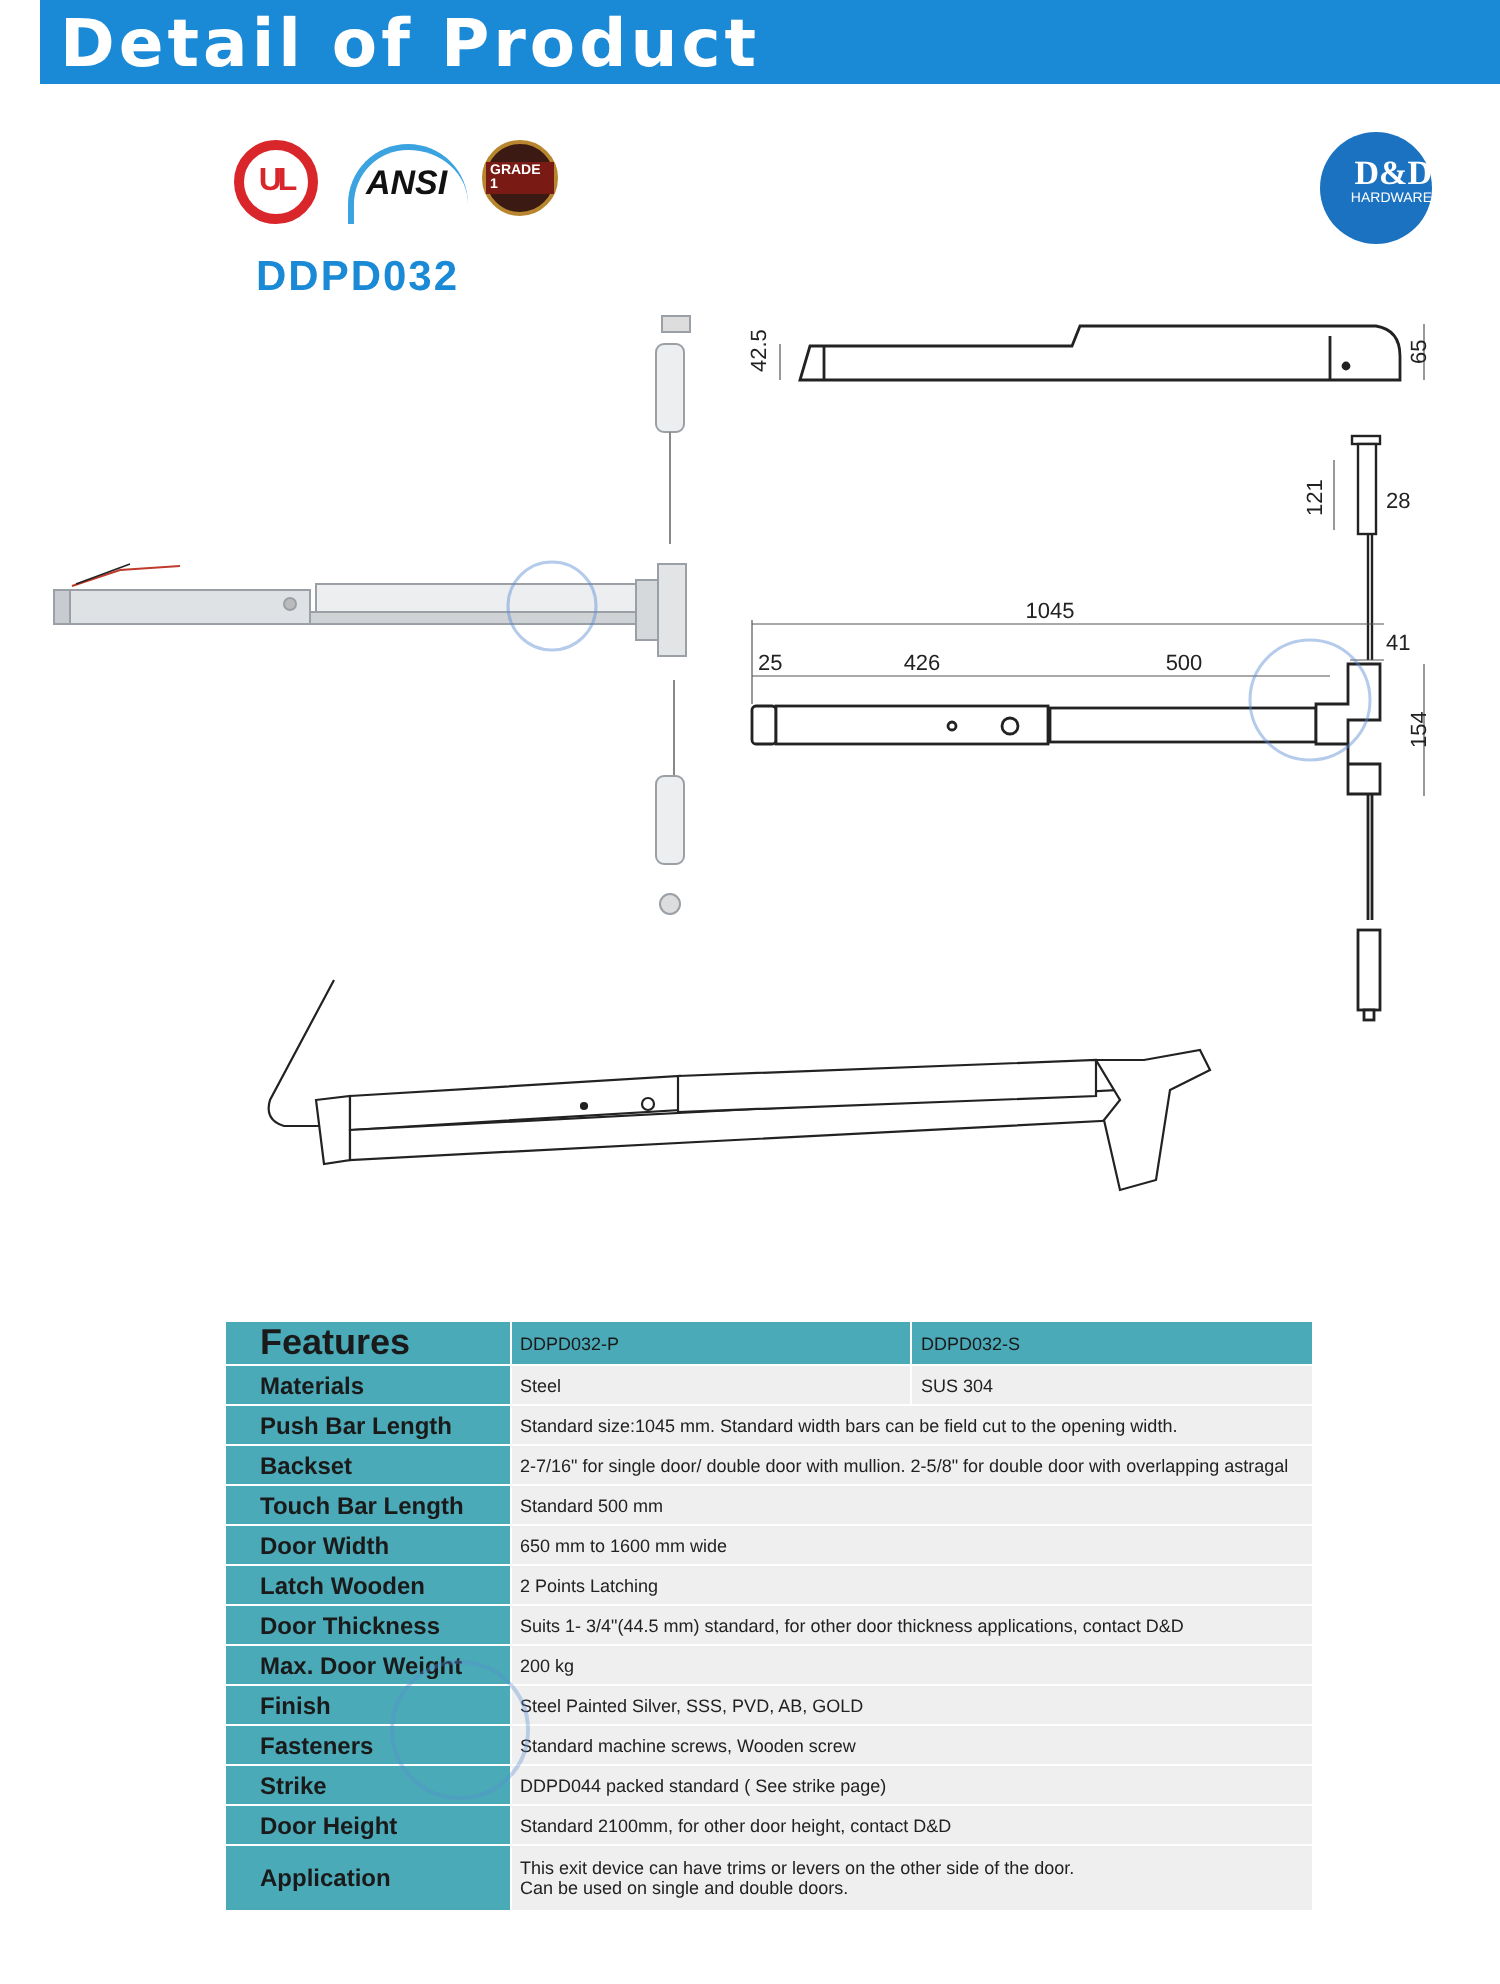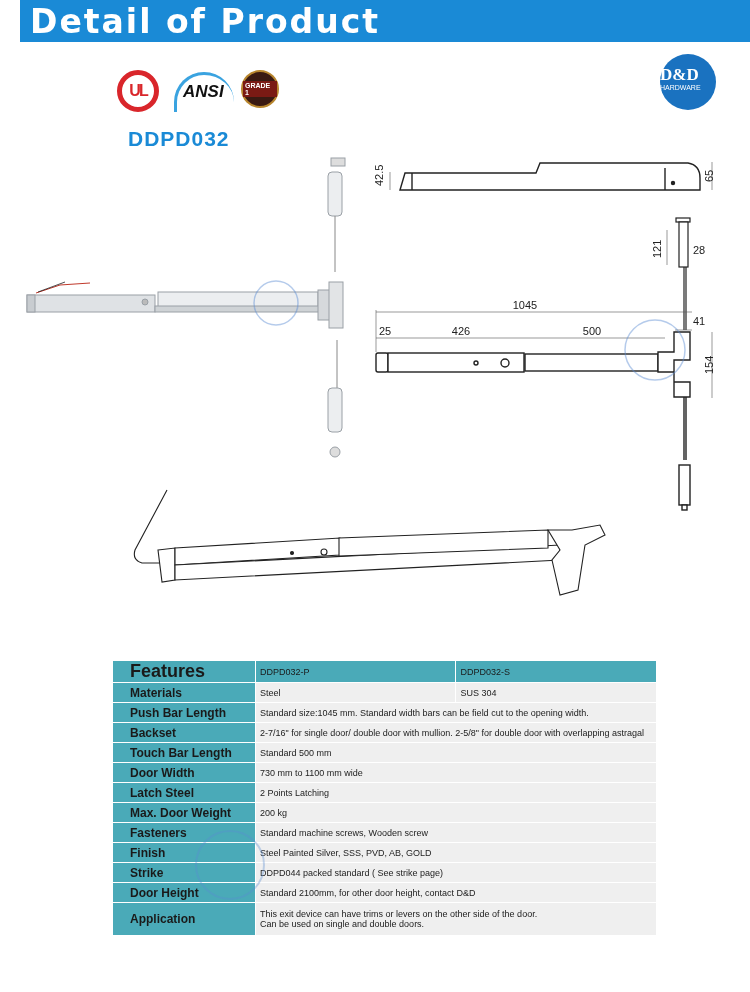--- a/index.html
+++ b/index.html
@@ -6,21 +6,21 @@
   body { width: 750px; height: 992px; background: #ffffff; font-family: "Liberation Sans", sans-serif; position: relative; overflow: hidden; }
   .banner { position: absolute; left: 0; top: 0; width: 750px; height: 42px; background: #1a8ad6; margin-left: 20px; }
   .banner-title { position: absolute; left: 10px; top: 2px; font-family: "DejaVu Sans", sans-serif; font-weight: bold; font-size: 33px; color: #ffffff; letter-spacing: 2px; }
   .cert-ul { position: absolute; left: 117px; top: 70px; width: 42px; height: 42px; border-radius: 50%; border: 5px solid #d9262b; display: flex; align-items: center; justify-content: center; }
   .cert-ul span { font-weight: bold; color: #d9262b; font-size: 16px; font-family: "Liberation Sans", sans-serif; letter-spacing: -2px; }
   .cert-ansi { position: absolute; left: 172px; top: 70px; width: 62px; height: 36px; }
   .cert-ansi .arc { position: absolute; left: 2px; top: 2px; width: 60px; height: 40px; border-top: 3px solid #3aa3e0; border-left: 3px solid #3aa3e0; border-radius: 40px 40px 0 0; }
   .cert-ansi span { position: absolute; left: 11px; top: 12px; font-weight: bold; font-style: italic; font-size: 17px; color: #111; }
   .cert-grade { position: absolute; left: 241px; top: 70px; width: 38px; height: 38px; border-radius: 50%; background: #3a1a12; border: 2px solid #b8862e; display: flex; align-items: center; justify-content: center; }
   .cert-grade span { font-size: 7px; font-weight: bold; color: #fff; background: #7a1a14; padding: 1px 2px; }
-  .logo-dd { position: absolute; left: 660px; top: 54px; width: 56px; height: 56px; border-radius: 50%; background: #1a72c0; color: #fff; text-align: left; }
+  .logo-dd { position: absolute; left: 660px; top: 66px; width: 56px; height: 56px; border-radius: 50%; background: #1a72c0; color: #fff; text-align: right; }
   .logo-dd .l1 { font-family: "Liberation Serif", serif; font-weight: bold; font-size: 17px; margin-top: 12px; line-height: 17px; }
   .logo-dd .l2 { font-size: 7px; line-height: 9px; }
   .model { position: absolute; left: 128px; top: 127px; font-weight: bold; font-size: 21px; color: #1a8ad6; letter-spacing: 1px; }
   .drawings { position: absolute; left: 0; top: 145px; width: 750px; height: 500px; }
   .spec-table { position: absolute; left: 112px; top: 660px; width: 545px; border-collapse: collapse; }
   .spec-table td { border: 1px solid #ffffff; height: 20px; font-size: 9px; color: #222; padding: 0 0 0 4px; vertical-align: middle; }
   .spec-table td.label { background: #4aaab8; width: 143px; font-weight: bold; font-size: 12px; color: #1a1a1a; padding-left: 17px; margin-top: 24px; }
   .spec-table td.val { background: #efefef; }
   .spec-table tr.head td { background: #4aaab8; height: 21px; color: #1a1a1a; font-size: 9px; }
   .spec-table tr.head td.label { font-size: 18px; text-align: left; padding-left: 17px; }
@@ -157,37 +157,41 @@
   <tr>
         <td class="label">Backset</td>
         <td class="val" colspan="2">2-7/16" for single door/ double door with mullion. 2-5/8" for double door with overlapping astragal</td>
       </tr>
   <tr>
         <td class="label">Touch Bar Length</td>
         <td class="val" colspan="2">Standard 500 mm</td>
       </tr>
   <tr>
         <td class="label">Door Width</td>
-        <td class="val" colspan="2">730 mm to 1100 mm wide</td>
-      </tr>
-  <tr>
-        <td class="label">Latch Steel</td>
+        <td class="val" colspan="2">650 mm to 1600 mm wide</td>
+      </tr>
+  <tr>
+        <td class="label">Latch Wooden</td>
         <td class="val" colspan="2">2 Points Latching</td>
+      </tr>
+  <tr>
+        <td class="label">Door Thickness</td>
+        <td class="val" colspan="2">Suits 1- 3/4"(44.5 mm) standard, for other door thickness applications, contact D&amp;D</td>
       </tr>
   <tr>
         <td class="label">Max. Door Weight</td>
         <td class="val" colspan="2">200 kg</td>
       </tr>
   <tr>
+        <td class="label">Finish</td>
+        <td class="val" colspan="2">Steel Painted Silver, SSS, PVD, AB, GOLD</td>
+      </tr>
+  <tr>
         <td class="label">Fasteners</td>
         <td class="val" colspan="2">Standard machine screws, Wooden screw</td>
-      </tr>
-  <tr>
-        <td class="label">Finish</td>
-        <td class="val" colspan="2">Steel Painted Silver, SSS, PVD, AB, GOLD</td>
       </tr>
   <tr>
         <td class="label">Strike</td>
         <td class="val" colspan="2">DDPD044 packed standard ( See strike page)</td>
       </tr>
   <tr>
         <td class="label">Door Height</td>
         <td class="val" colspan="2">Standard 2100mm, for other door height,  contact D&amp;D</td>
       </tr>
   <tr class="tall">

